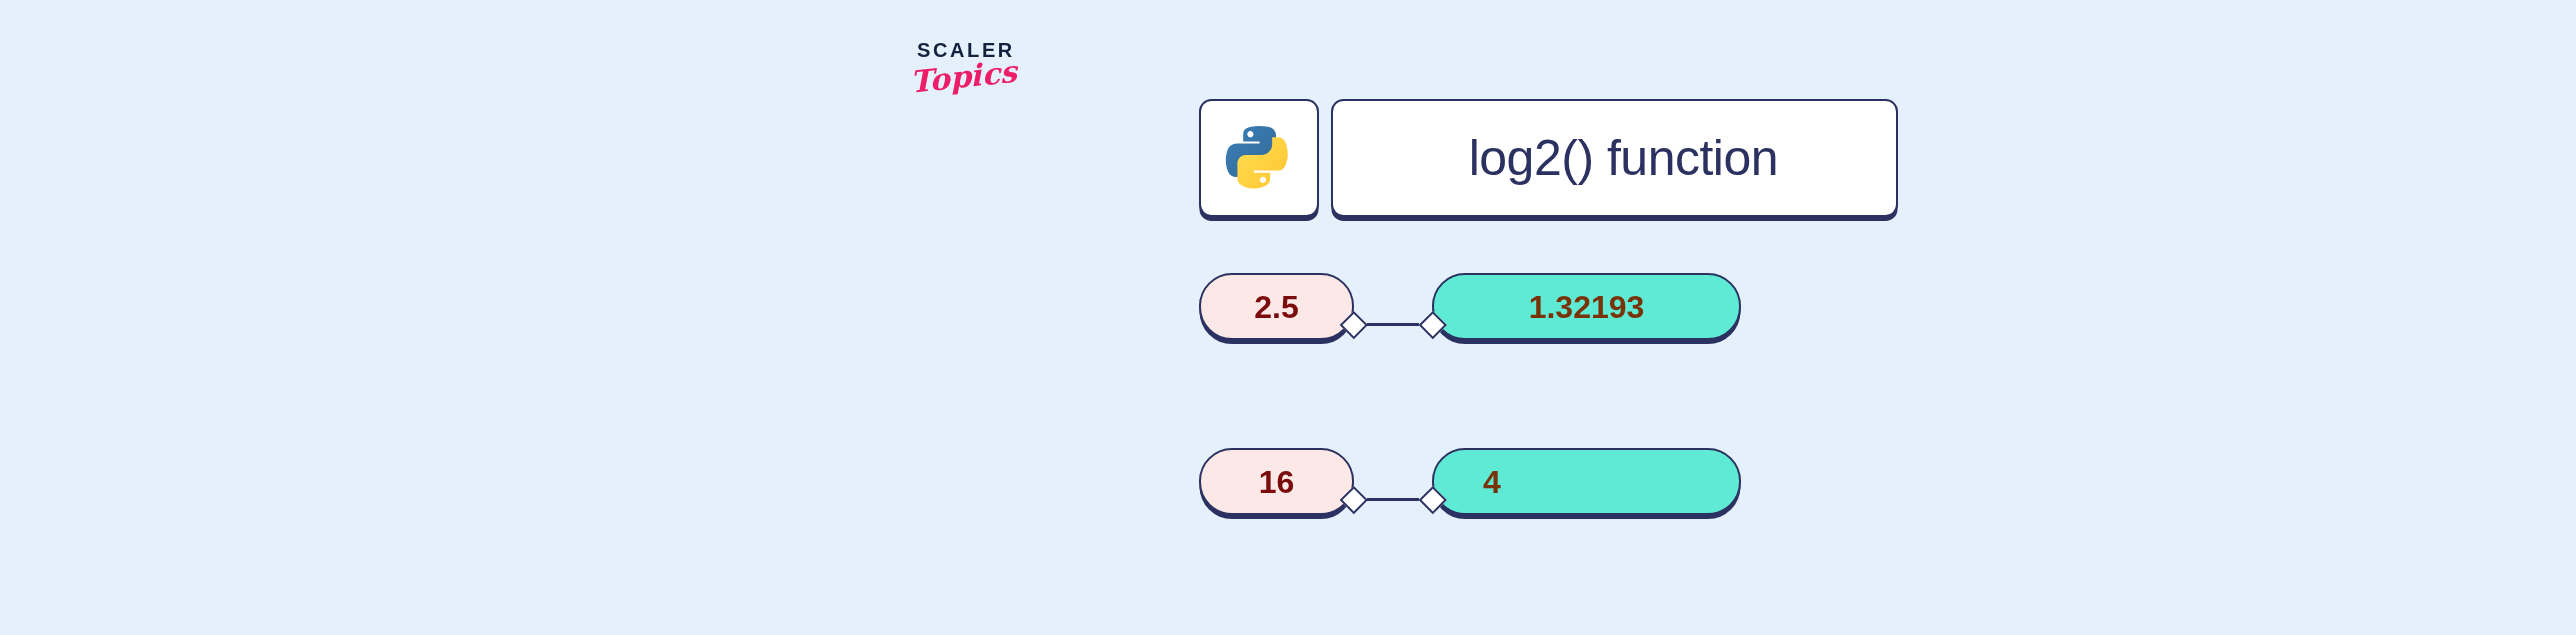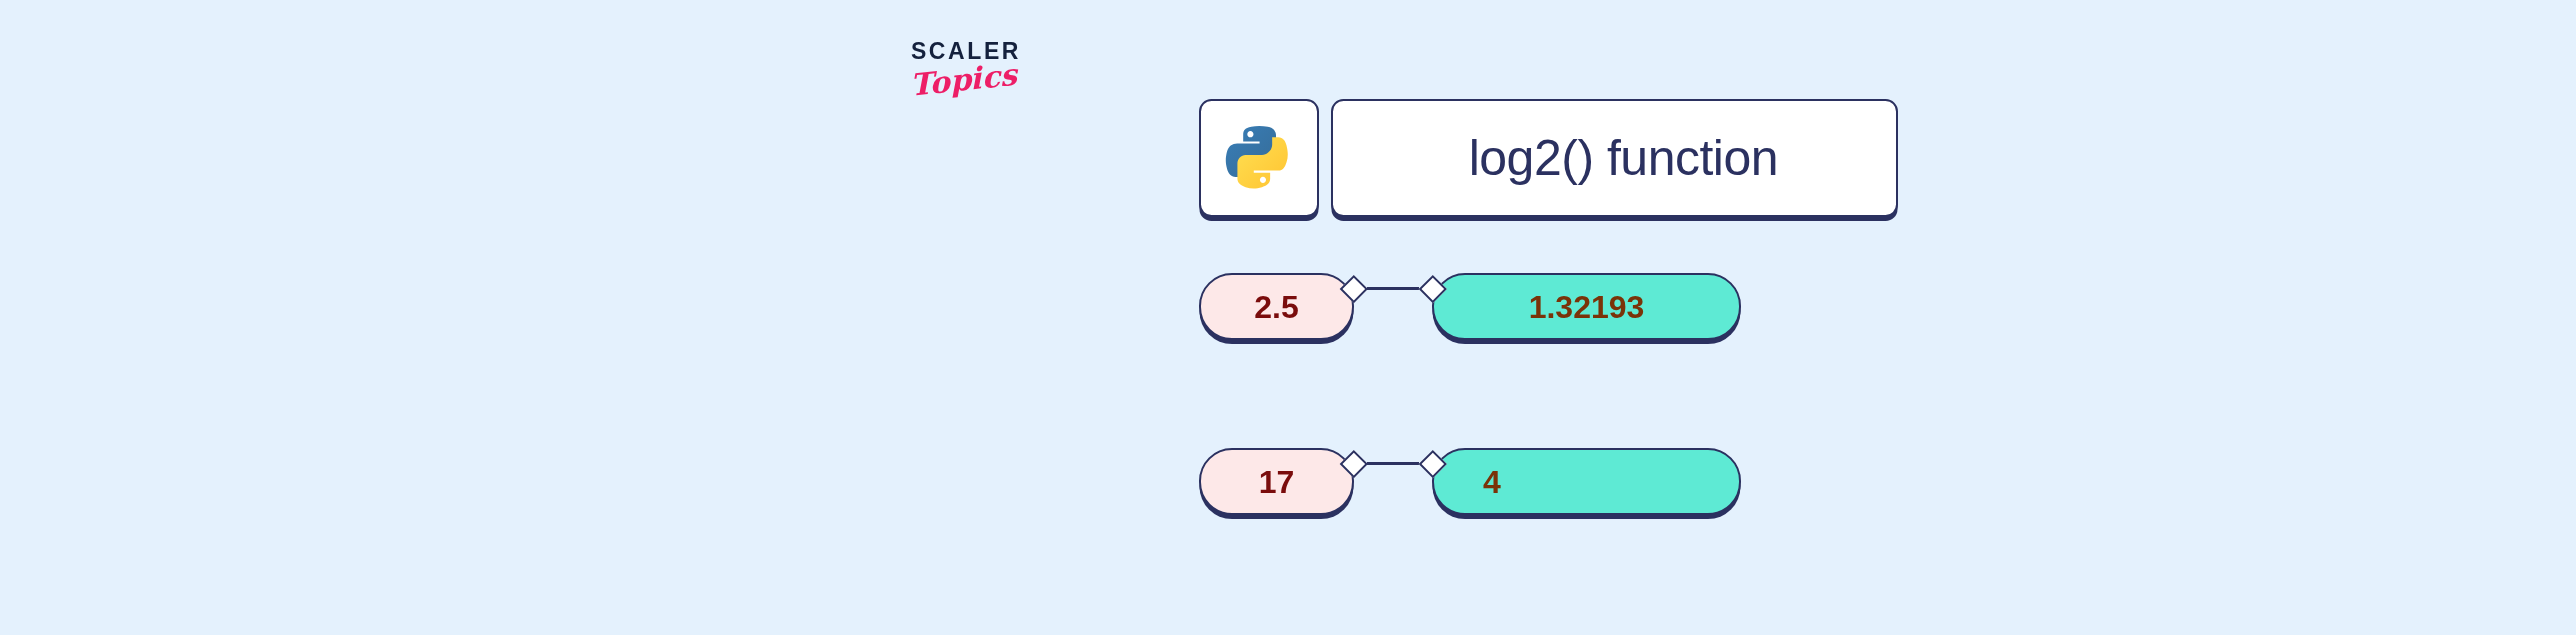--- a/index.html
+++ b/index.html
@@ -20,21 +20,21 @@
     position: absolute;
     left: 894px;
     top: 40px;
     width: 144px;
     height: 88px;
     text-align: center;
   }
   #brand-logo .brand-scaler {
     font-family: "Liberation Sans", sans-serif;
     font-weight: 700;
-    font-size: 23px;
+    font-size: 20px;
     letter-spacing: 2.6px;
     color: #14213d;
     line-height: 1;
     display: block;
   }
   #brand-logo .brand-topics {
     font-family: "DejaVu Serif", serif;
     font-style: italic;
     font-weight: 700;
     font-size: 30px;
@@ -88,21 +88,21 @@
     color: #2b3160;
     letter-spacing: -0.5px;
     white-space: nowrap;
   }
 
   
   .pill-row {
     position: absolute;
     left: 1199px;
     display: flex;
-    align-items: flex-start;
+    align-items: flex-end;
   }
   #pill-row-1 { top: 273px; }
   #pill-row-2 { top: 448px; }
 
   .pill {
     height: 67px;
     border: 2.6px solid #2b3160;
     border-radius: 33px;
     box-shadow: 0 4.6px 0 -0.5px #2b3160;
     box-sizing: border-box;
@@ -210,21 +210,21 @@
     <span class="connector-line"></span>
     <span class="diamond diamond-right"></span>
   </div>
   <div class="pill pill-output">
     <span class="pill-value">1.32193</span>
   </div>
 </div>
 
 <div id="pill-row-2" class="pill-row">
   <div class="pill pill-input">
-    <span class="pill-value">17</span>
+    <span class="pill-value">16</span>
   </div>
   <div class="connector">
     <span class="diamond diamond-left"></span>
     <span class="connector-line"></span>
     <span class="diamond diamond-right"></span>
   </div>
   <div class="pill pill-output align-left">
     <span class="pill-value">4</span>
   </div>
 </div>

